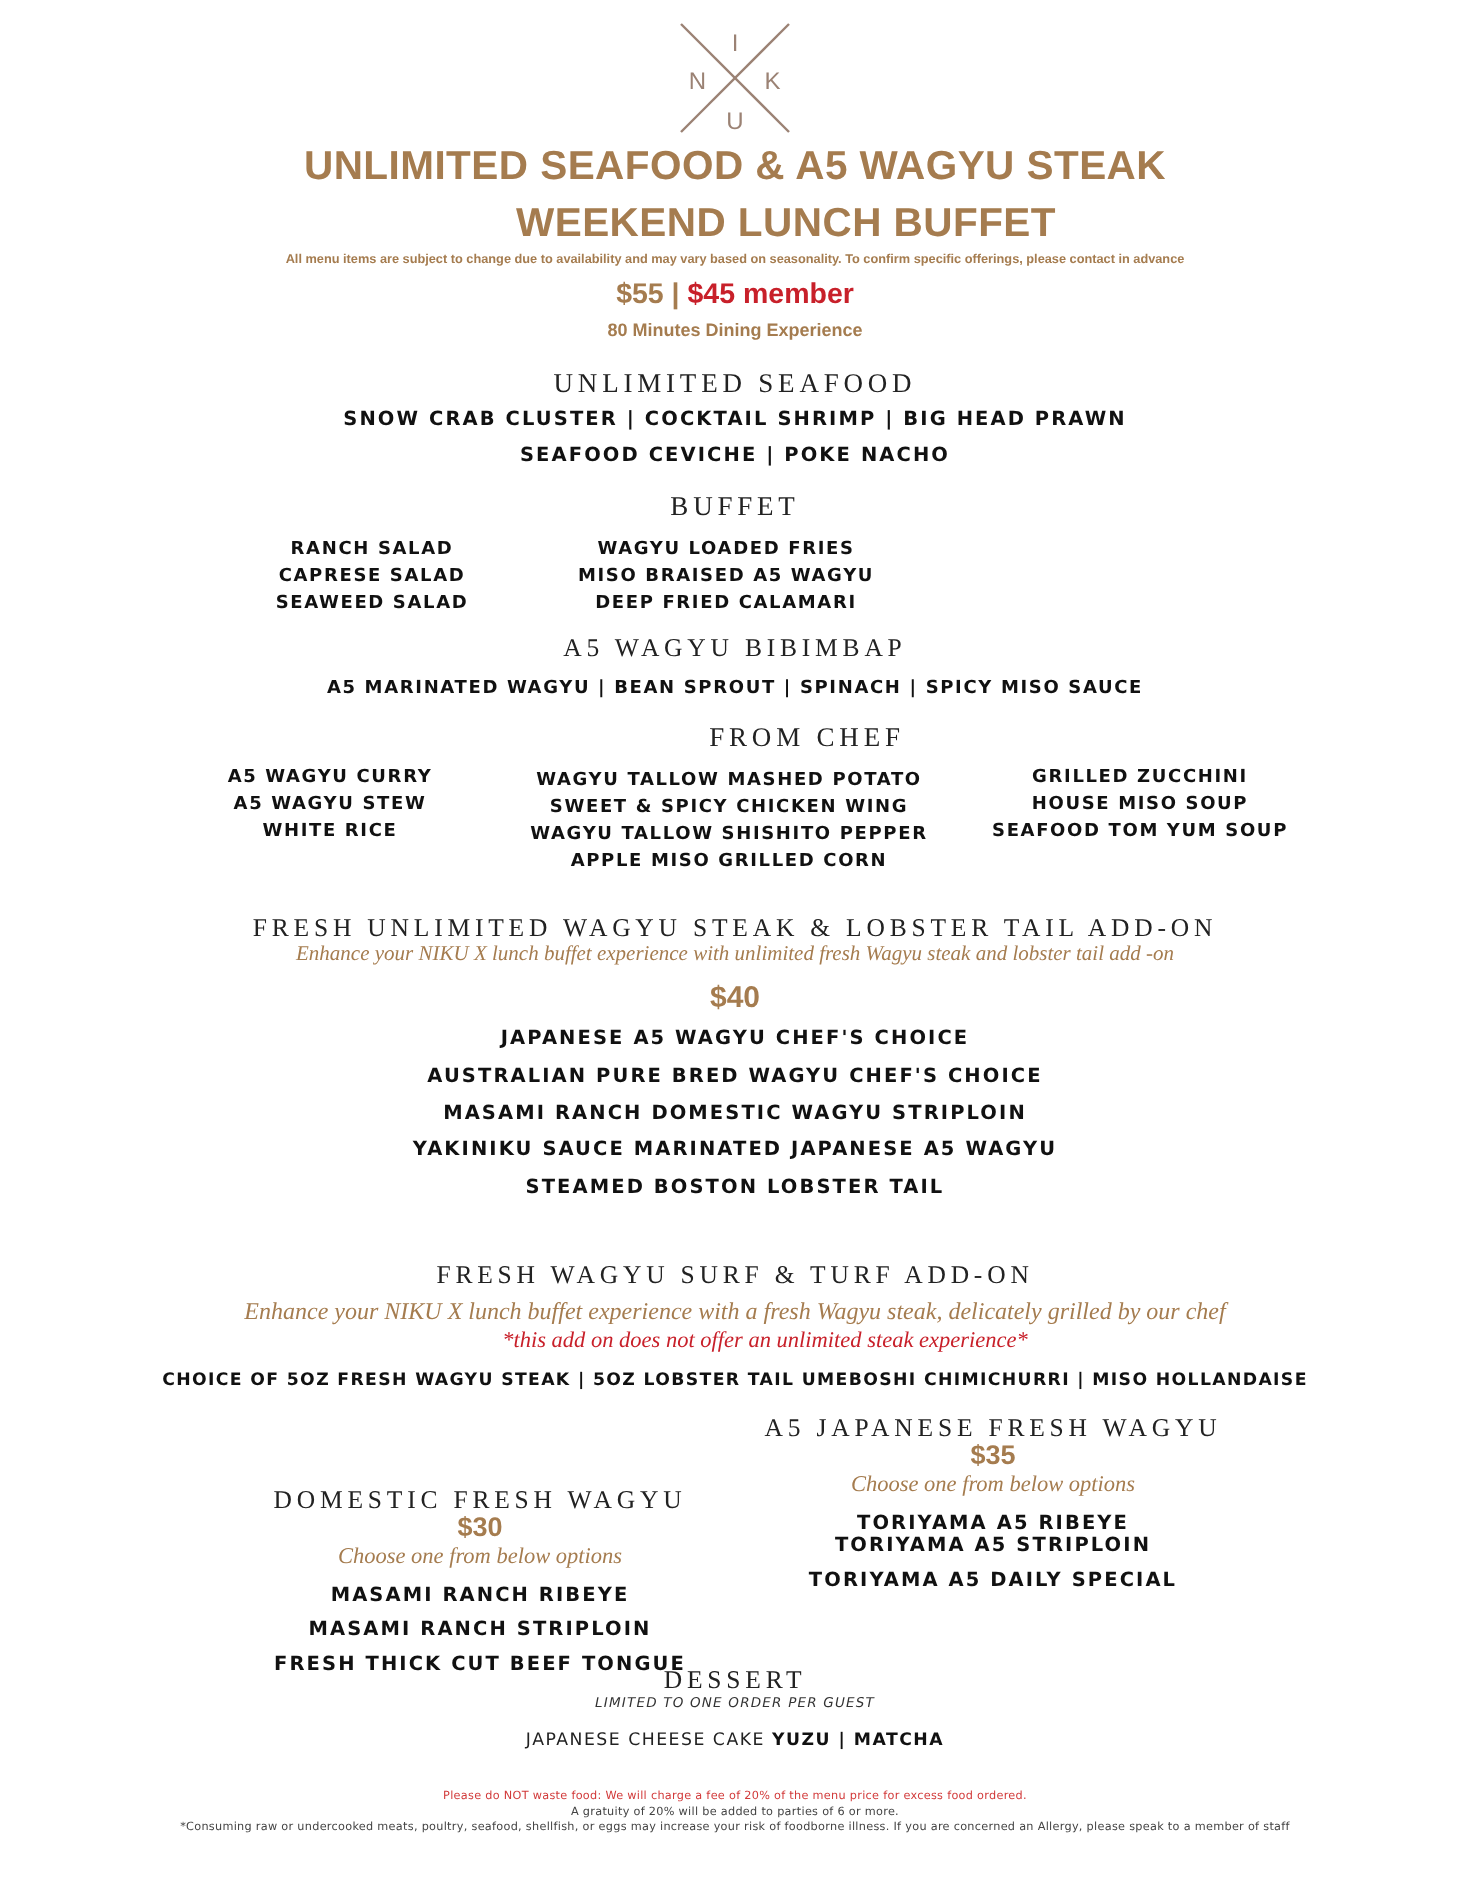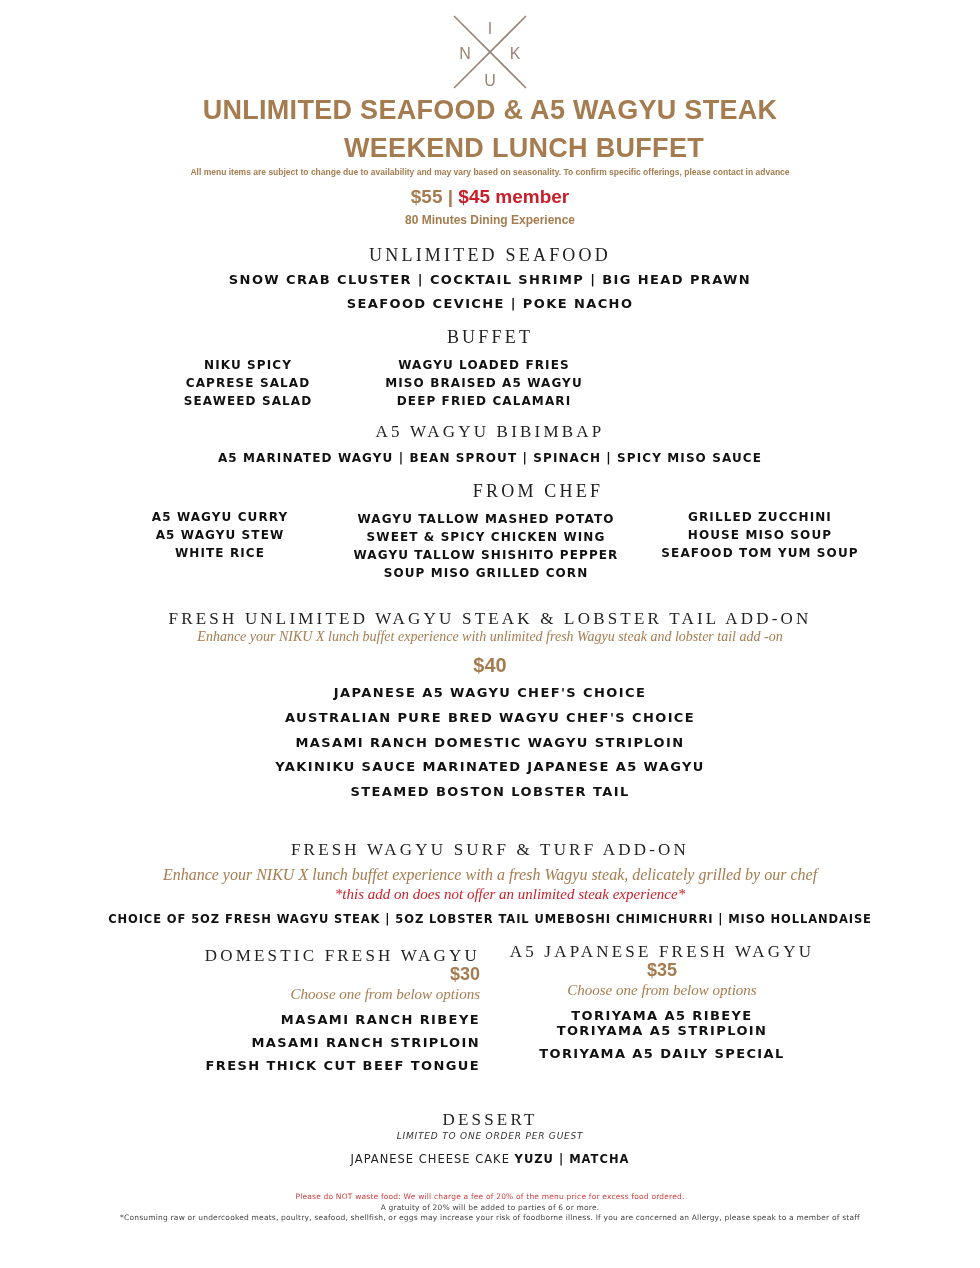--- a/index.html
+++ b/index.html
@@ -47,21 +47,21 @@
     <span class="red">$45 member</span>
   </div>
   <div class="abs sans-bold gold" style="top:213px; font-size:12px;">80 Minutes Dining Experience</div>
 
   <div class="abs section-head" style="top:245px;">UNLIMITED SEAFOOD</div>
   <div class="abs item" style="top:272px;">SNOW CRAB CLUSTER | COCKTAIL SHRIMP | BIG HEAD PRAWN</div>
   <div class="abs item" style="top:296px;">SEAFOOD CEVICHE | POKE NACHO</div>
 
   <div class="abs section-head" style="top:327px;">BUFFET</div>
   <div class="col item-sm" style="left:148px; width:200px; top:356px;">
-    <div>NIKU SPICY</div>
+    <div>RANCH SALAD</div>
     <div>CAPRESE SALAD</div>
     <div>SEAWEED SALAD</div>
   </div>
   <div class="col item-sm" style="left:364px; width:240px; top:356px;">
     <div>WAGYU LOADED FRIES</div>
     <div>MISO BRAISED A5 WAGYU</div>
     <div>DEEP FRIED CALAMARI</div>
   </div>
 
   <div class="abs section-head" style="top:422px; font-size:17px;">A5 WAGYU BIBIMBAP</div>
@@ -70,21 +70,21 @@
   <div class="abs section-head" style="top:481px;margin-left:48px;">FROM CHEF</div>
   <div class="col item-sm" style="left:120px; width:200px; top:508px;">
     <div>A5 WAGYU CURRY</div>
     <div>A5 WAGYU STEW</div>
     <div>WHITE RICE</div>
   </div>
   <div class="col item-sm" style="left:346px; width:280px; top:510px;">
     <div>WAGYU TALLOW MASHED POTATO</div>
     <div>SWEET &amp; SPICY CHICKEN WING</div>
     <div>WAGYU TALLOW SHISHITO PEPPER</div>
-    <div>SOUP MISO GRILLED CORN</div>
+    <div>APPLE MISO GRILLED CORN</div>
   </div>
   <div class="col item-sm" style="left:650px; width:220px; top:508px;">
     <div>GRILLED ZUCCHINI</div>
     <div>HOUSE MISO SOUP</div>
     <div>SEAFOOD TOM YUM SOUP</div>
   </div>
 
   <div class="abs section-head" style="top:609px; font-size:17px;">FRESH UNLIMITED WAGYU STEAK &amp; LOBSTER TAIL ADD-ON</div>
   <div class="abs italic-note" style="top:629px; font-size:14px;">Enhance your NIKU X lunch buffet experience with unlimited fresh Wagyu steak and lobster tail add -on</div>
   <div class="abs price" style="top:654px;">$40</div>
@@ -92,21 +92,21 @@
   <div class="abs item" style="top:710px;">AUSTRALIAN PURE BRED WAGYU CHEF'S CHOICE</div>
   <div class="abs item" style="top:735px;">MASAMI RANCH DOMESTIC WAGYU STRIPLOIN</div>
   <div class="abs item" style="top:759px;">YAKINIKU SAUCE MARINATED JAPANESE A5 WAGYU</div>
   <div class="abs item" style="top:784px;">STEAMED BOSTON LOBSTER TAIL</div>
 
   <div class="abs section-head" style="top:840px; font-size:17px;">FRESH WAGYU SURF &amp; TURF ADD-ON</div>
   <div class="abs italic-note" style="top:866px; font-size:16px;">Enhance your NIKU X lunch buffet experience with a fresh Wagyu steak, delicately grilled by our chef</div>
   <div class="abs italic-note" style="top:886px; font-size:15px; color:#c8202a;padding-left:20px;">*this add on does not offer an unlimited steak experience*</div>
   <div class="abs item-sm" style="top:910px; font-size:11.5px; letter-spacing:0.9px;">CHOICE OF 5OZ FRESH WAGYU STEAK | 5OZ LOBSTER TAIL UMEBOSHI CHIMICHURRI | MISO HOLLANDAISE</div>
 
-  <div class="col" style="left:160px; width:320px; top:946px;text-align:right;">
+  <div class="col" style="left:160px; width:320px; top:990px;">
     <div class="section-head" style="font-size:17px;">DOMESTIC FRESH WAGYU</div>
     <div class="price" style="font-size:18px; margin-top:-2px;">$30</div>
     <div class="italic-note" style="font-size:15px; margin-top:1px;">Choose one from below options</div>
     <div class="item" style="margin-top:9px;">MASAMI RANCH RIBEYE</div>
     <div class="item" style="margin-top:8px;">MASAMI RANCH STRIPLOIN</div>
     <div class="item" style="margin-top:8px;">FRESH THICK CUT BEEF TONGUE</div>
   </div>
 
   <div class="col" style="left:502px; width:320px; top:942px;">
     <div class="section-head" style="font-size:17px;">A5 JAPANESE FRESH WAGYU</div>

